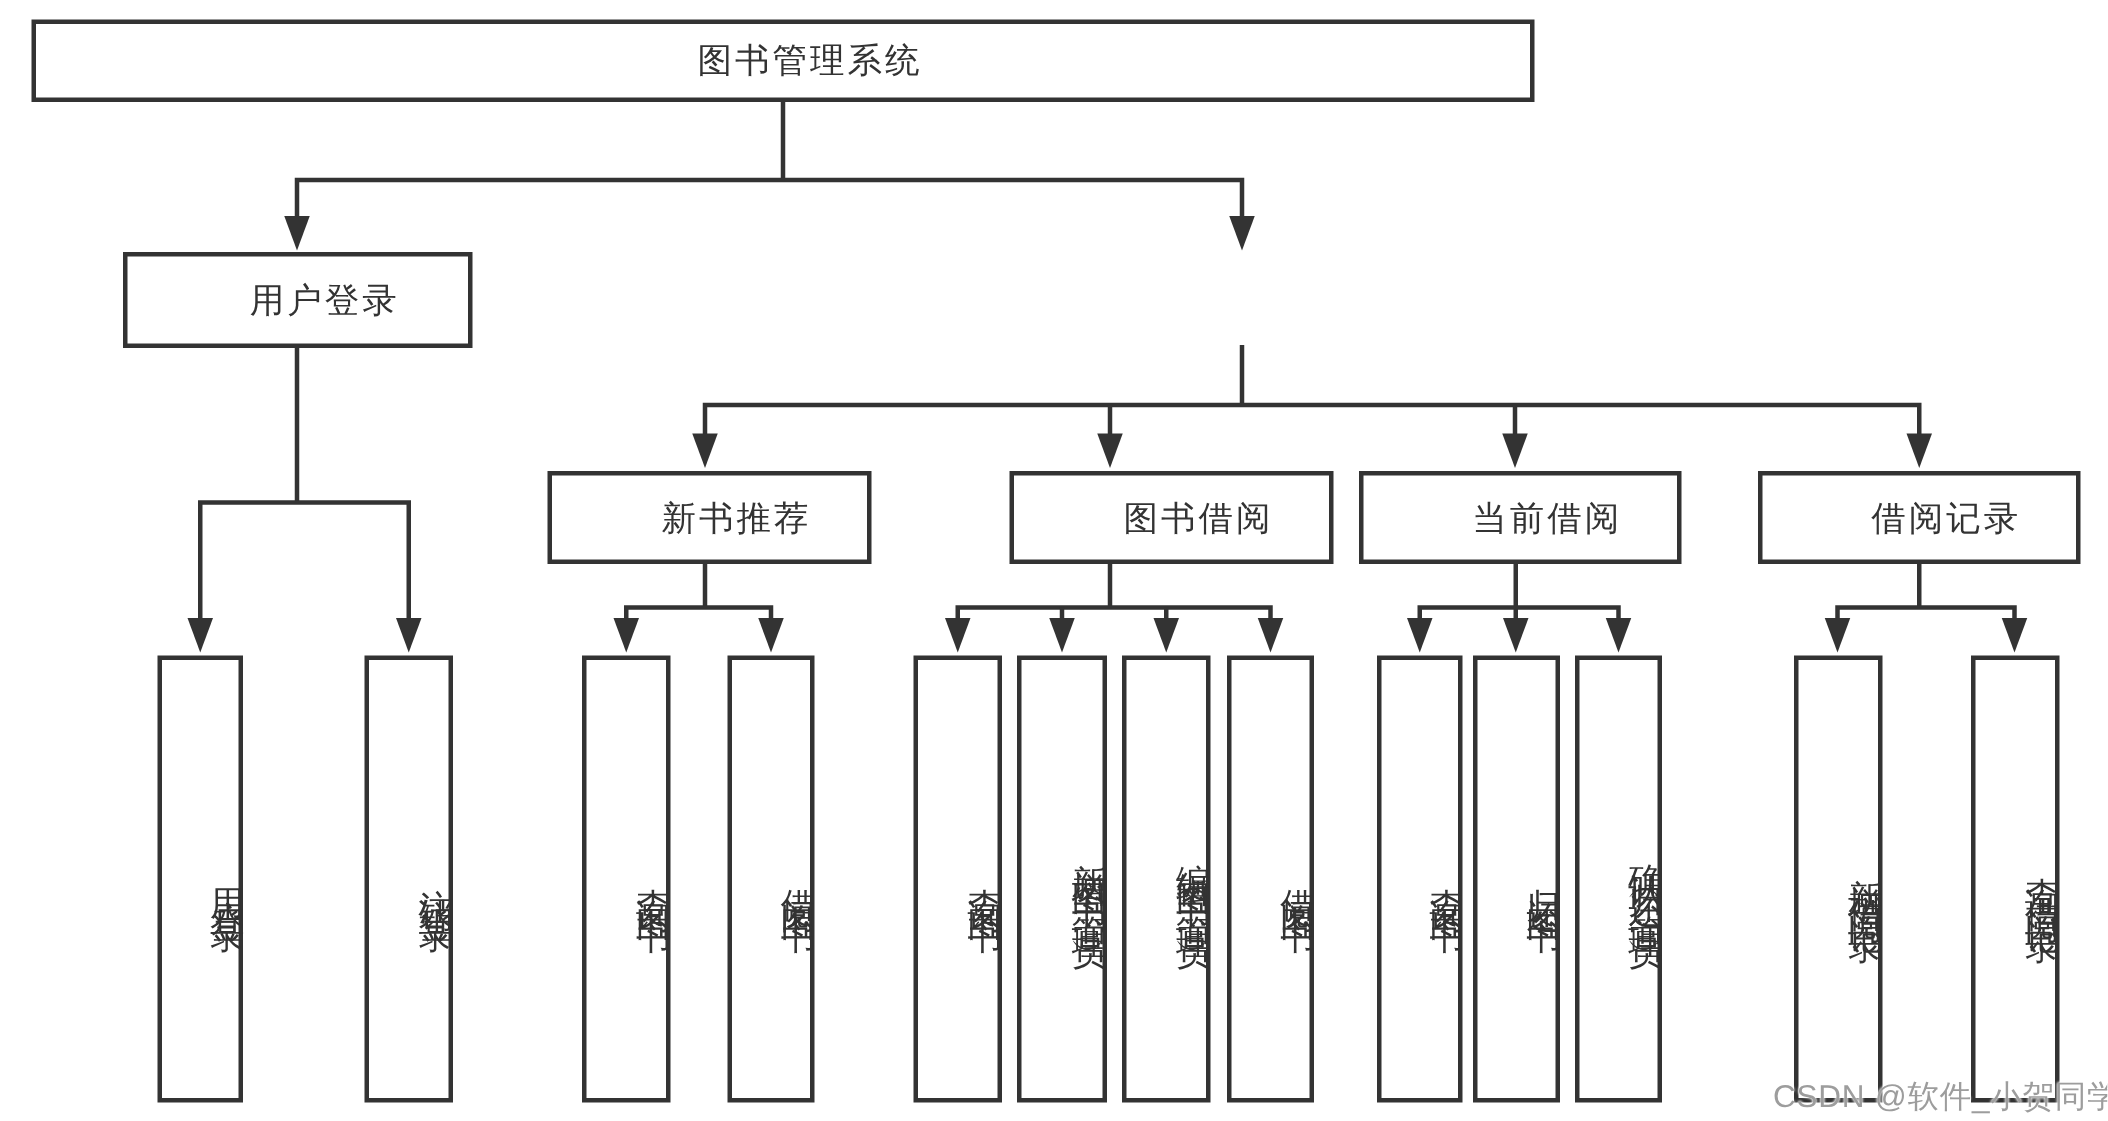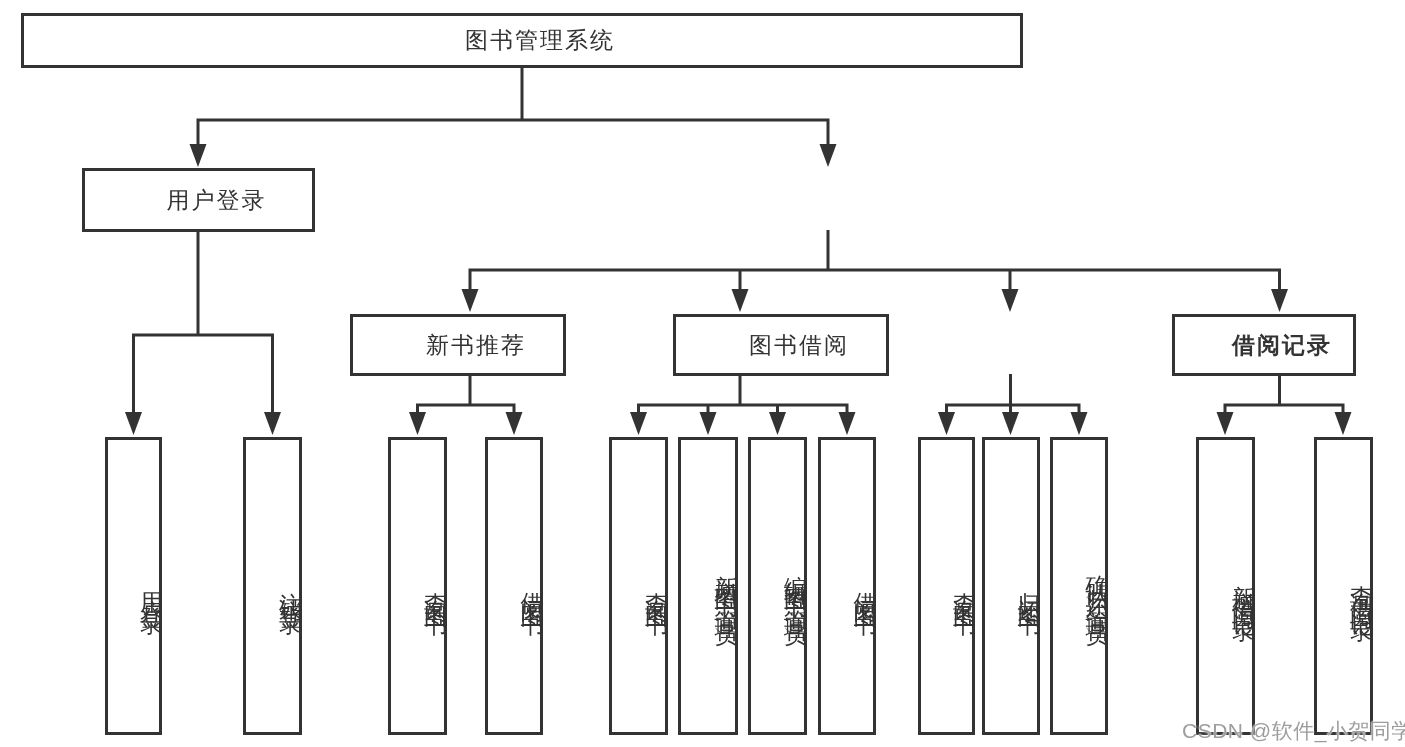--- a/index.html
+++ b/index.html
@@ -76,23 +76,24 @@
       <polygon points="1070.5,412 1087.5,412 1079,435"></polygon>
       <polygon points="1216.5,412 1233.5,412 1225,435"></polygon>
       <polygon points="1334.5,412 1351.5,412 1343,435"></polygon>
     </g>
   </svg>
 
   <div class="box" style="left:21px;top:13px;width:1002px;height:55px;">图书管理系统</div>
 
   <div class="box" style="left:82px;top:168px;width:233px;height:64px;">用户登录</div>
 
-  <div class="box" style="left:350px;top:314px;width:216px;height:62px;">新书推荐</div>
+  <div class="box" style="left:365px;top:314px;width:216px;height:62px;">新书推荐</div>
   <div class="box" style="left:632px;top:314px;width:216px;height:62px;margin-left:41px;">图书借阅</div>
-  <div class="box" style="left:1172px;top:314px;width:184px;height:62px;font-weight:bold;">借阅记录</div>
+  <div class="box" style="left:906px;top:314px;width:215px;height:62px;">当前借阅</div>
+  <div class="box" style="left:1172px;top:314px;width:215px;height:62px;">借阅记录</div>
 
   <div class="box vbox" style="left:105px;top:437px;width:57px;height:298px;">用户登录</div>
   <div class="box vbox" style="left:243px;top:437px;width:59px;height:298px;">注销登录</div>
 
   <div class="box vbox" style="left:388px;top:437px;width:59px;height:298px;">查询图书</div>
   <div class="box vbox" style="left:485px;top:437px;width:58px;height:298px;">借阅图书</div>
 
   <div class="box vbox" style="left:609px;top:437px;width:59px;height:298px;">查询图书</div>
   <div class="box vbox" style="left:678px;top:437px;width:60px;height:298px;">新增图书（管理员）</div>
   <div class="box vbox" style="left:748px;top:437px;width:59px;height:298px;">编辑图书（管理员）</div>

